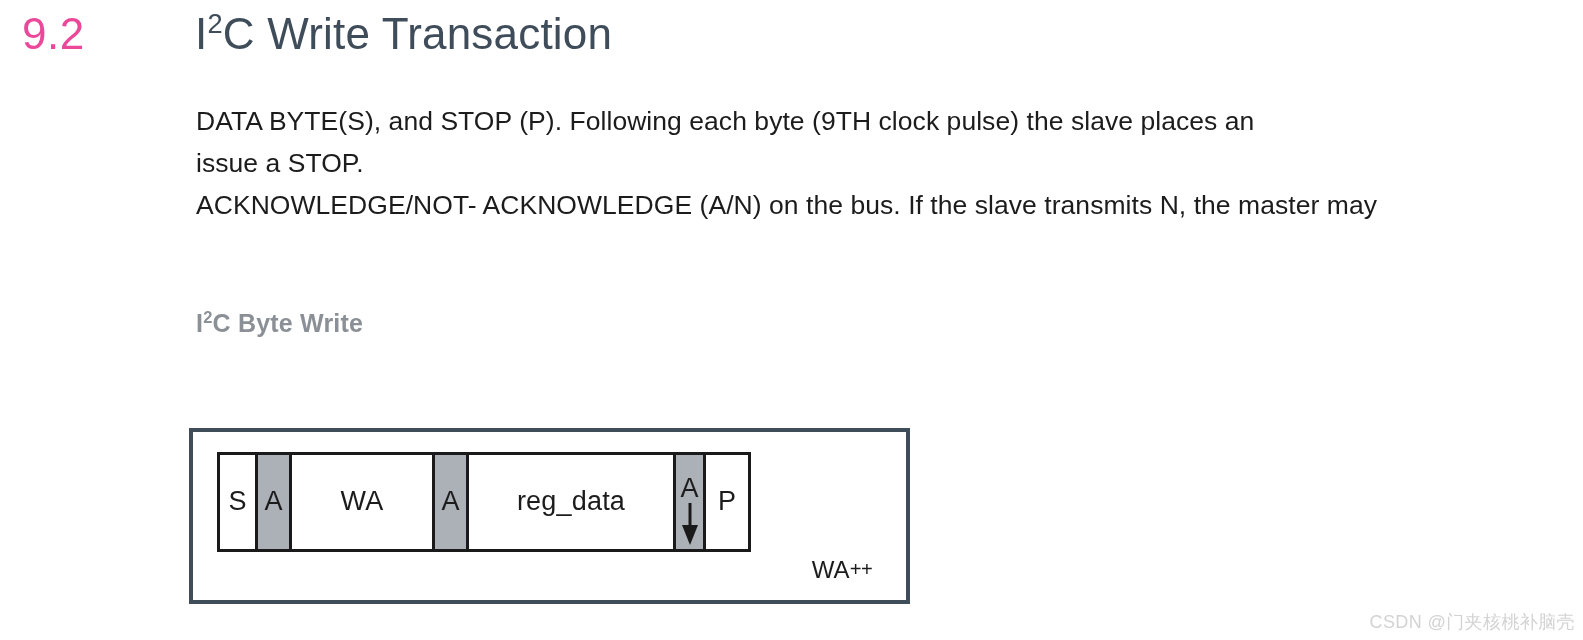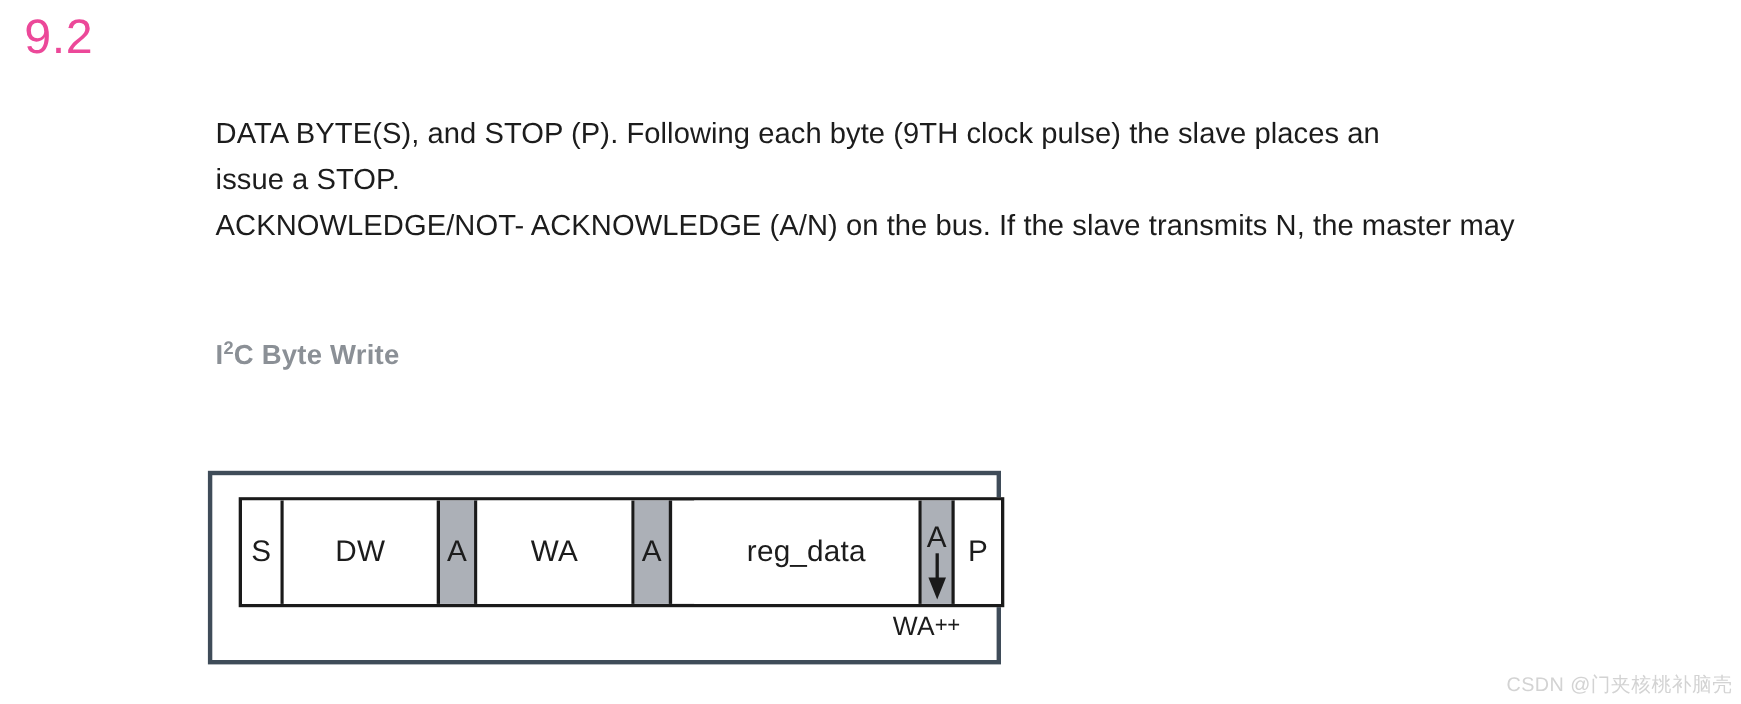--- a/index.html
+++ b/index.html
@@ -164,21 +164,21 @@
     border-right: 8px solid transparent;
     border-top: 20px solid #1a1a1a;
   }
 
   
   .w-s        { width: 38px; }
   .w-dw       { width: 142px; }
   .w-ack1     { width: 34px; }
   .w-wa       { width: 143px; }
   .w-ack2     { width: 34px; }
-  .w-regdata  { width: 207px; margin-left: 20px; }
+  .w-regdata  { width: 207px; }
   .w-ack3     { width: 30px; }
   .w-p        { width: 42px; }
   .wa-inc-wrap {
     position: absolute;
     left: 786px;
     top: 556px;
     width: 112px;
     text-align: center;
     font-size: 24px;
     color: #1c1c1c;
@@ -199,20 +199,23 @@
     color: #d3d3d3;
     letter-spacing: 0.4px;
     white-space: nowrap;
   }
 </style>
 </head>
 <body>
 
 <div class="section-header">
   <div class="section-number">9.2</div>
+  <div class="section-title">
+    <span>I</span><sup>2</sup><span>C Write Transaction</span>
+  </div>
 </div>
 
 <div class="body-copy">
   <span class="line">DATA BYTE(S), and STOP (P). Following each byte (9TH clock pulse) the slave places an</span>
   <span class="line">issue a STOP.</span>
   <span class="line">ACKNOWLEDGE/NOT- ACKNOWLEDGE (A/N) on the bus. If the slave transmits N, the master may</span>
 </div>
 
 <div class="figure-caption">
   <span class="cap-line">
@@ -221,23 +224,20 @@
 </div>
 
 <div class="figure-box">
 
   <div class="timing-table">
 
     <div class="cell w-s">
       <span class="cell-label">S</span>
     </div>
 
-    <div class="cell w-dw">
-      <span class="cell-label">DW</span>
-    </div>
 
     <div class="cell ack w-ack1">
       <span class="cell-label">A</span>
     </div>
 
     <div class="cell w-wa">
       <span class="cell-label">WA</span>
     </div>
 
     <div class="cell ack w-ack2">

